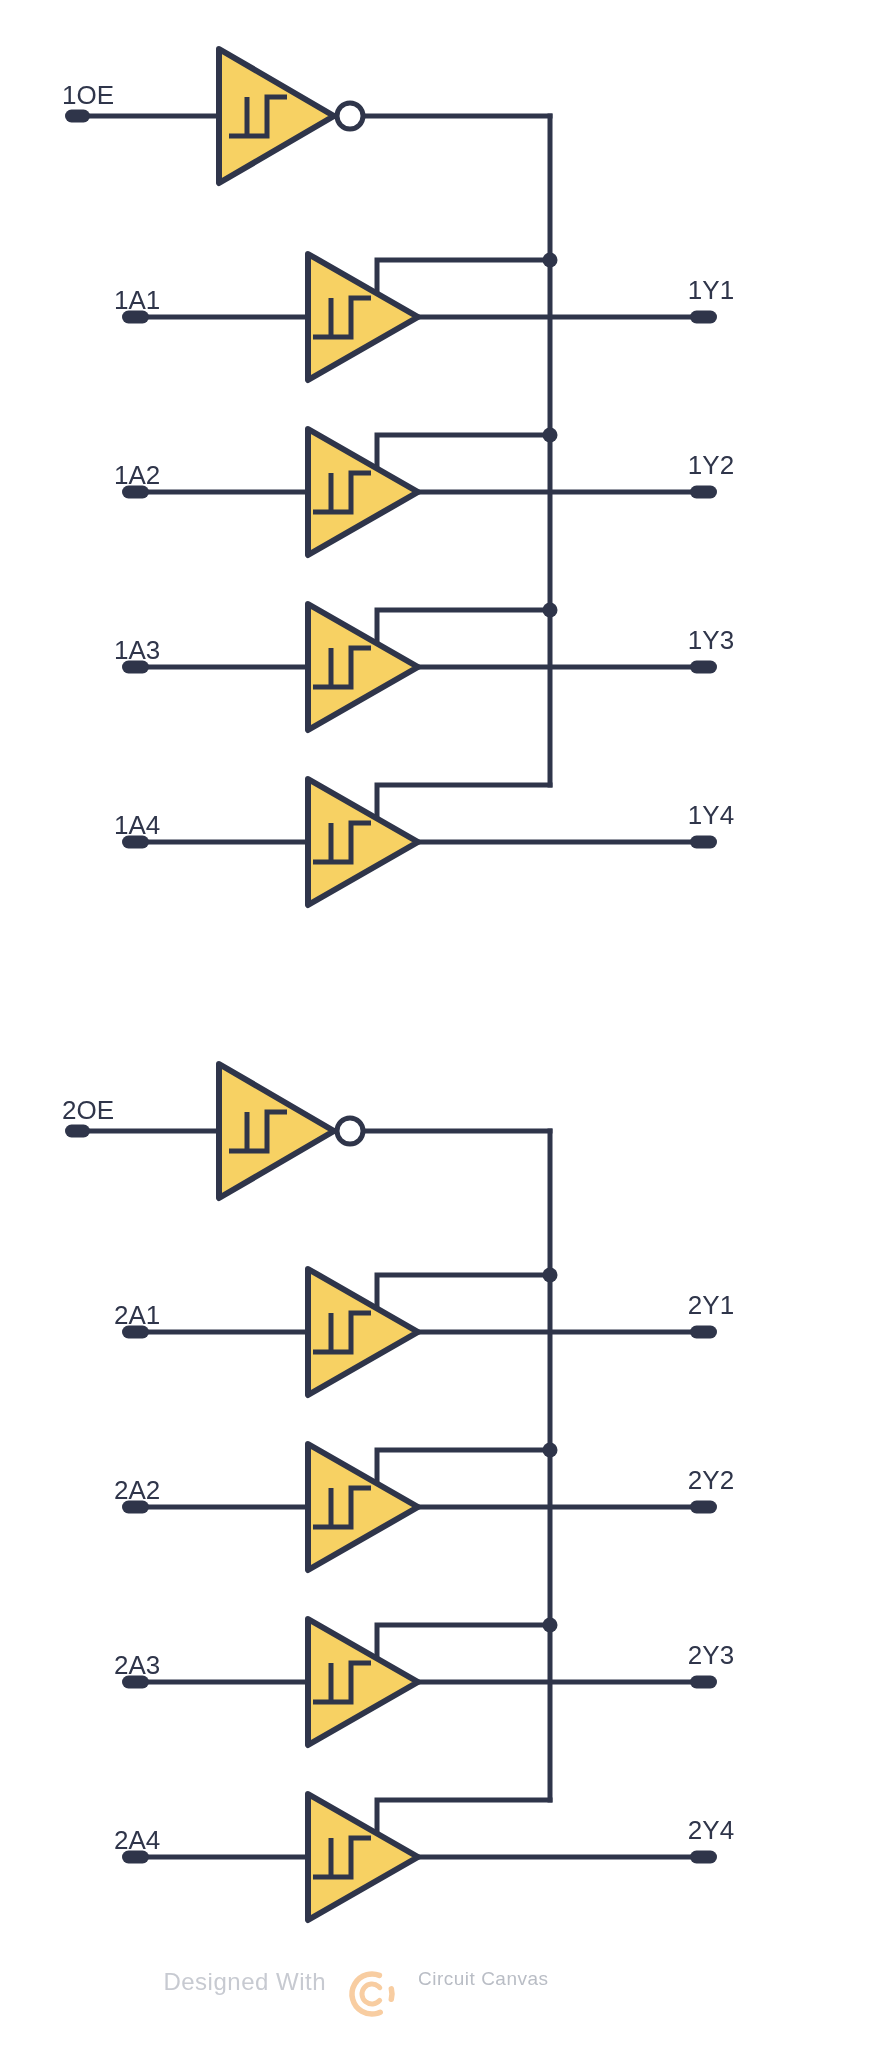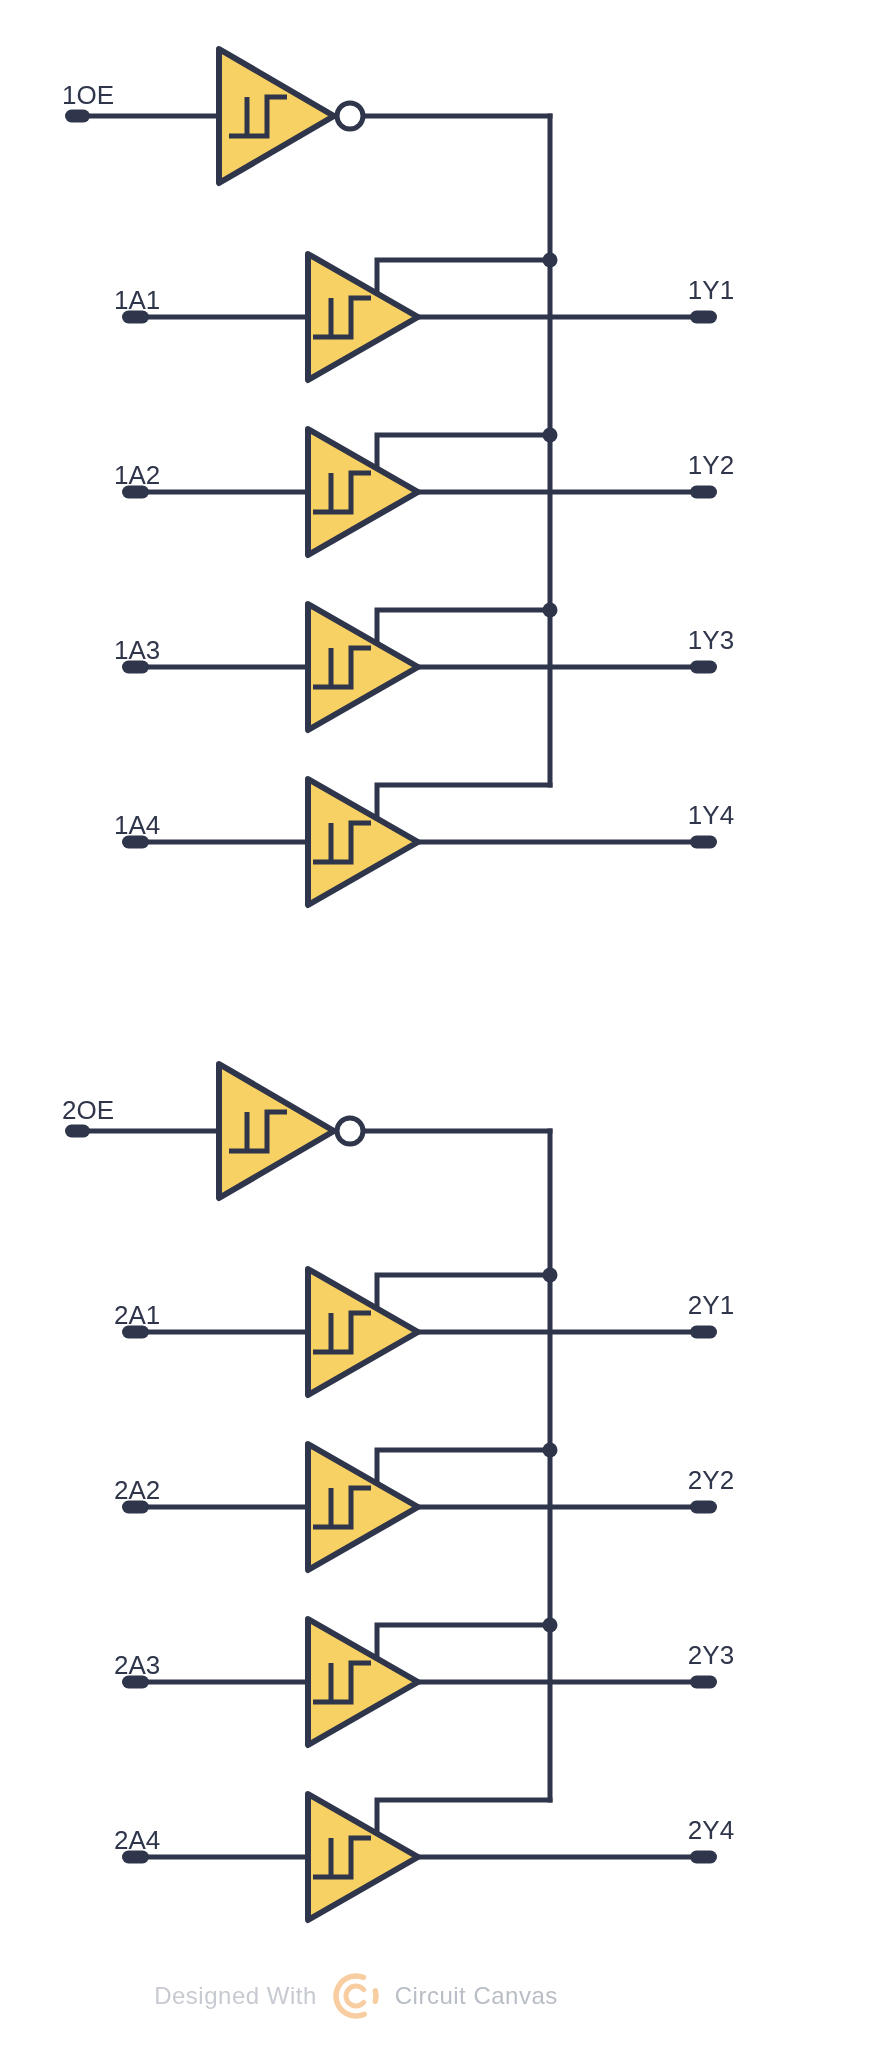--- a/index.html
+++ b/index.html
@@ -9,23 +9,23 @@
   .wire{stroke:var(--stroke);stroke-width:5;fill:none;stroke-linecap:square;}
   .tri{fill:var(--fill);stroke:var(--stroke);stroke-width:6;stroke-linejoin:round;}
   .sym{stroke:var(--stroke);stroke-width:5;fill:none;stroke-linejoin:miter;}
   .bubble{fill:var(--bubbleFill);stroke:var(--stroke);stroke-width:5;}
   .dot{fill:var(--stroke);}
   .pin{fill:var(--stroke);}
   .lbl{font-family:"Liberation Sans","DejaVu Sans",sans-serif;font-size:26px;
        fill:var(--label);}
   .mid{text-anchor:middle;}
   .footer{position:absolute;left:0;top:1968px;width:712px;height:56px;
-          display:flex;align-items:center;justify-content:center;gap:13px;}
+          display:flex;justify-content:center;gap:20px;}
   .footer .dw{color:var(--footerText);font-size:24px;letter-spacing:.5px;}
-  .footer .brand{color:var(--footerBrand);font-size:24px;letter-spacing:.5px;}
+  .footer .brand{color:var(--footerBrand);font-size:19px;letter-spacing:.5px;}
   .logo-arc{stroke:var(--logo);fill:none;stroke-linecap:round;}
 </style>
 </head>
 <body>
 
 <svg id="schematic" width="870" height="2048" viewBox="0 0 870 2048">
     <g>
       <path d="M78 116 H219" class="wire"></path>
       <path d="M363 116 H550" class="wire"></path>
       <path d="M550 116 V785" class="wire"></path>

